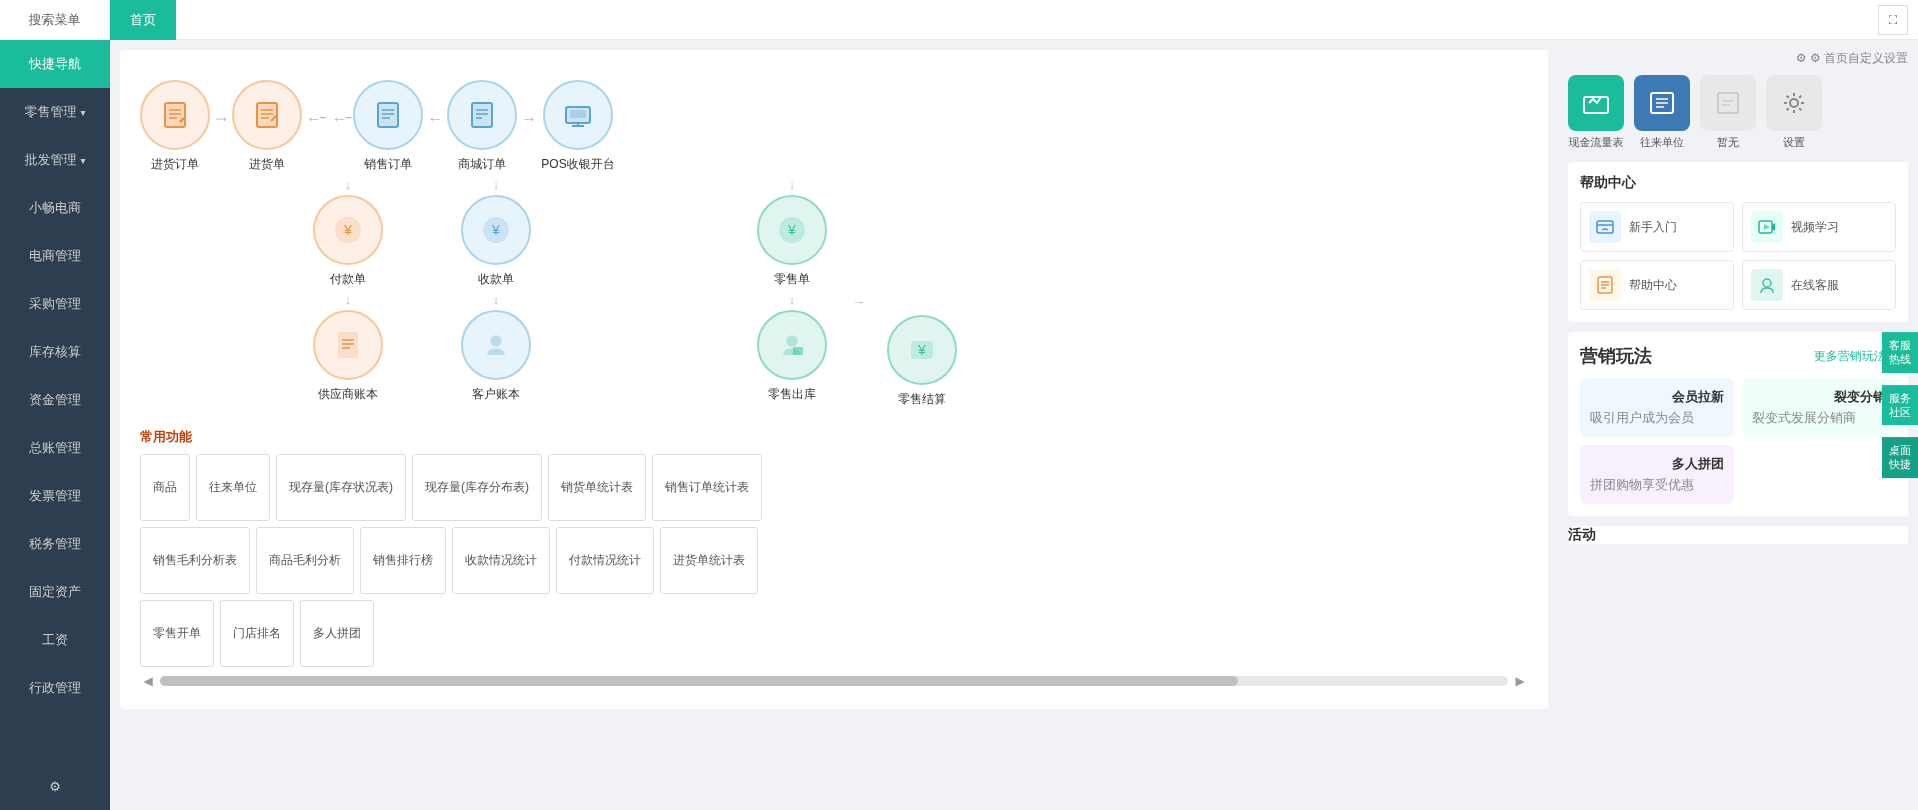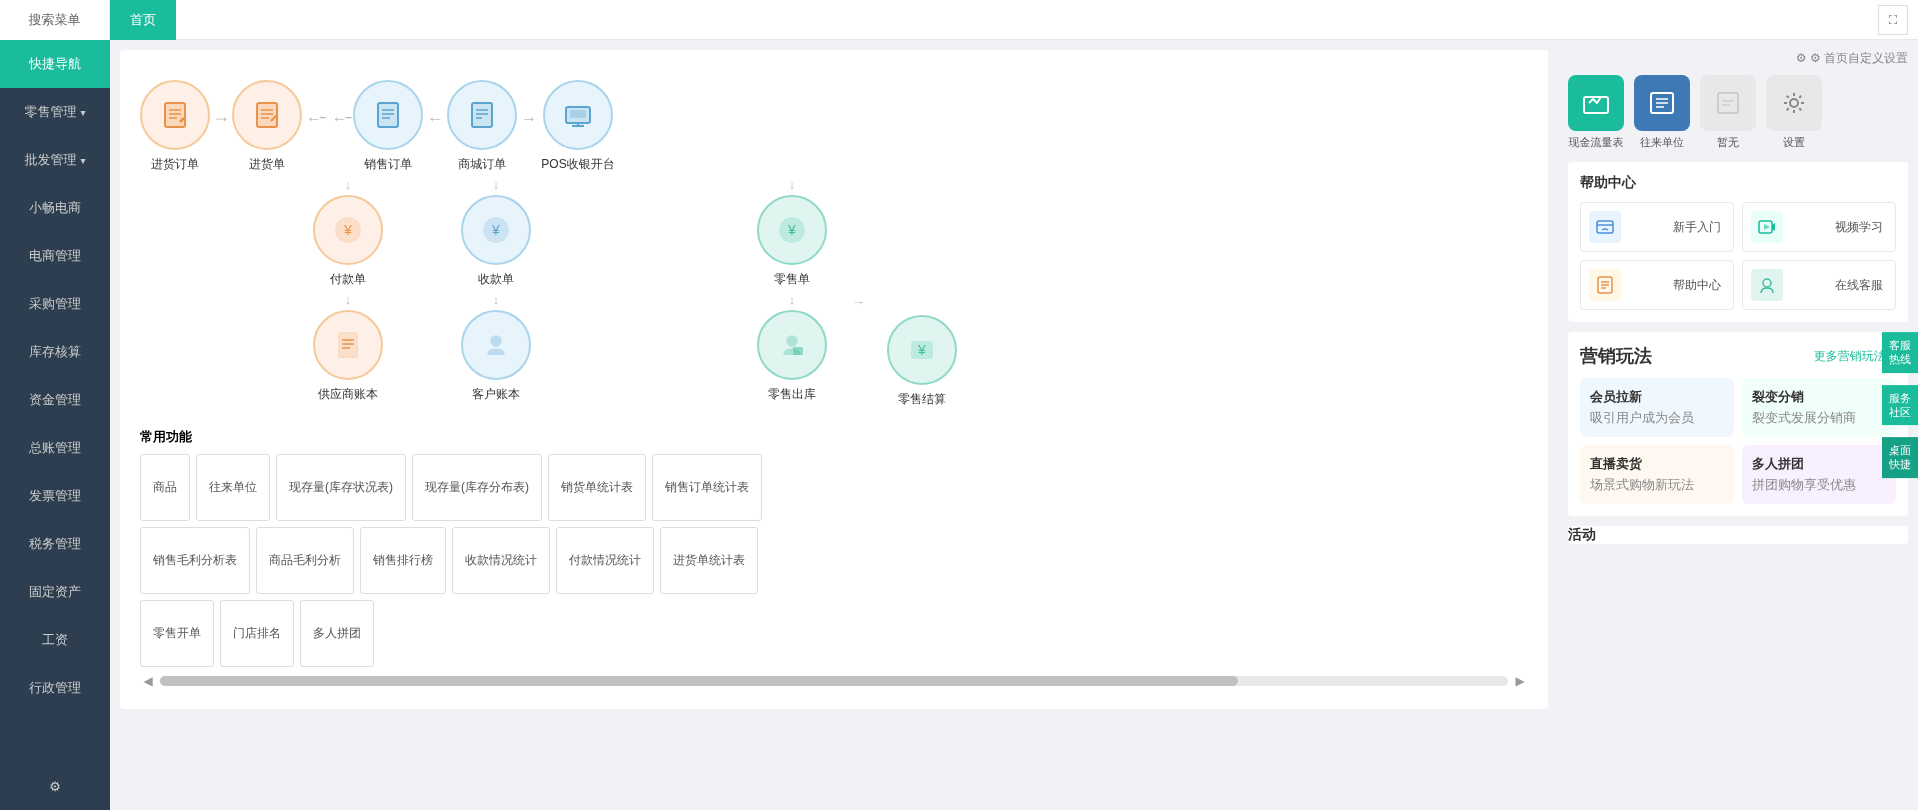--- a/index.html
+++ b/index.html
@@ -32,21 +32,21 @@
     
     .quick-nav-card { background: #fff; border-radius: 4px; padding: 20px; margin-bottom: 10px; position: relative; }
     .flow-circle { width: 70px; height: 70px; border-radius: 50%; display: flex; align-items: center; justify-content: center; font-size: 24px; }
     .flow-circle.orange { background: #fef0e6; color: #e8924a; border: 2px solid #f5c99a; }
     .flow-circle.blue { background: #e8f4fc; color: #5ba4cf; border: 2px solid #aad4eb; }
     .flow-circle.teal { background: #e0f5f0; color: #3bbfa0; border: 2px solid #90d9c8; }
     .flow-label { font-size: 12px; color: #333; margin-top: 6px; }
 
     
     .common-func { margin-top: 10px; }
-    .common-func-title { font-size: 13px; color: #000000; margin-bottom: 8px; font-weight: bold; }
+    .common-func-title { font-size: 13px; color: #c2410c; margin-bottom: 8px; font-weight: bold; }
     .func-row { display: flex; gap: 6px; margin-bottom: 6px; flex-wrap: wrap; }
     .func-btn { padding: 24px 12px; border: 1px solid #ddd; background: #fff; border-radius: 3px; font-size: 12px; color: #555; cursor: pointer; white-space: nowrap; }
 
     
     .scroll-bar-row { display: flex; align-items: center; gap: 4px; margin-top: 6px; }
     .scroll-left { width: 16px; height: 16px; display: flex; align-items: center; justify-content: center; color: #999; cursor: pointer; font-size: 12px; }
     .scroll-track { flex: 1; height: 10px; background: #e8e8e8; border-radius: 5px; position: relative; }
     .scroll-thumb { width: 80%; height: 10px; background: #c0c0c0; border-radius: 5px; }
     .scroll-right { width: 16px; height: 16px; display: flex; align-items: center; justify-content: center; color: #999; cursor: pointer; font-size: 12px; }
 
@@ -70,30 +70,30 @@
     
     .help-center { background: #fff; border-radius: 4px; padding: 12px; margin-bottom: 10px; }
     .help-center-title { font-size: 14px; font-weight: bold; color: #333; margin-bottom: 10px; }
     .help-grid { display: grid; grid-template-columns: 1fr 1fr; gap: 8px; }
     .help-item { display: flex; align-items: center; gap: 8px; padding: 8px; border: 1px solid #e8e8e8; border-radius: 4px; cursor: pointer; }
     .help-icon { width: 32px; height: 32px; border-radius: 4px; display: flex; align-items: center; justify-content: center; font-size: 16px; }
     .help-icon.blue { background: #e8f4ff; color: #4a90d9; }
     .help-icon.green { background: #e8fff8; color: #1ABC9C; }
     .help-icon.orange { background: #fff8e8; color: #e8924a; }
     .help-icon.teal2 { background: #e0f5f0; color: #3bbfa0; }
-    .help-item-label { font-size: 12px; color: #555; margin-left: 44px; }
+    .help-item-label { font-size: 12px; color: #555; }
 
     
     .marketing { background: #fff; border-radius: 4px; padding: 12px; margin-bottom: 10px; }
     .marketing-header { display: flex; align-items: center; justify-content: space-between; margin-bottom: 10px; }
     .marketing-title { font-size: 18px; font-weight: bold; color: #333; }
     .marketing-more { font-size: 12px; color: #1ABC9C; cursor: pointer; }
     .marketing-grid { display: grid; grid-template-columns: 1fr 1fr; gap: 8px; }
     .marketing-item { background: #f8f9ff; border-radius: 6px; padding: 10px; cursor: pointer; }
-    .marketing-item-title { font-size: 13px; font-weight: bold; color: #333; margin-bottom: 3px; }
+    .marketing-item-title { font-size: 13px; font-weight: bold; color: #333; margin-bottom: 3px; text-align: right; }
     .marketing-item-desc { font-size: 13px; color: #888; }
 
     
     .activity { background: #fff; border-radius: 4px; }
     .activity-title { font-size: 14px; font-weight: bold; color: #333; }
 
     
     .float-btns { position: fixed; right: 0; top: 50%; transform: translateY(-50%); display: flex; flex-direction: column; gap: 12px; z-index: 100; }
     .float-btn { width: 36px; padding: 6px 4px; text-align: center; font-size: 11px; color: #fff; cursor: pointer; line-height: 1.3; }
     .float-btn.green { background: #1ABC9C; }
@@ -477,24 +477,20 @@
         </div>
         <div class="marketing-grid">
           <div class="marketing-item" style="background:#f0f8ff;">
             <div class="marketing-item-title">会员拉新</div>
             <div class="marketing-item-desc">吸引用户成为会员</div>
           </div>
           <div class="marketing-item" style="background:#f0fff8;">
             <div class="marketing-item-title">裂变分销</div>
             <div class="marketing-item-desc">裂变式发展分销商</div>
           </div>
-          <div class="marketing-item" style="background:#fff8f0;">
-            <div class="marketing-item-title">直播卖货</div>
-            <div class="marketing-item-desc">场景式购物新玩法</div>
-          </div>
           <div class="marketing-item" style="background:#f8f0ff;">
             <div class="marketing-item-title">多人拼团</div>
             <div class="marketing-item-desc">拼团购物享受优惠</div>
           </div>
         </div>
       </div>
 
       <div class="activity">
         <div class="activity-title">活动</div>
       </div>

